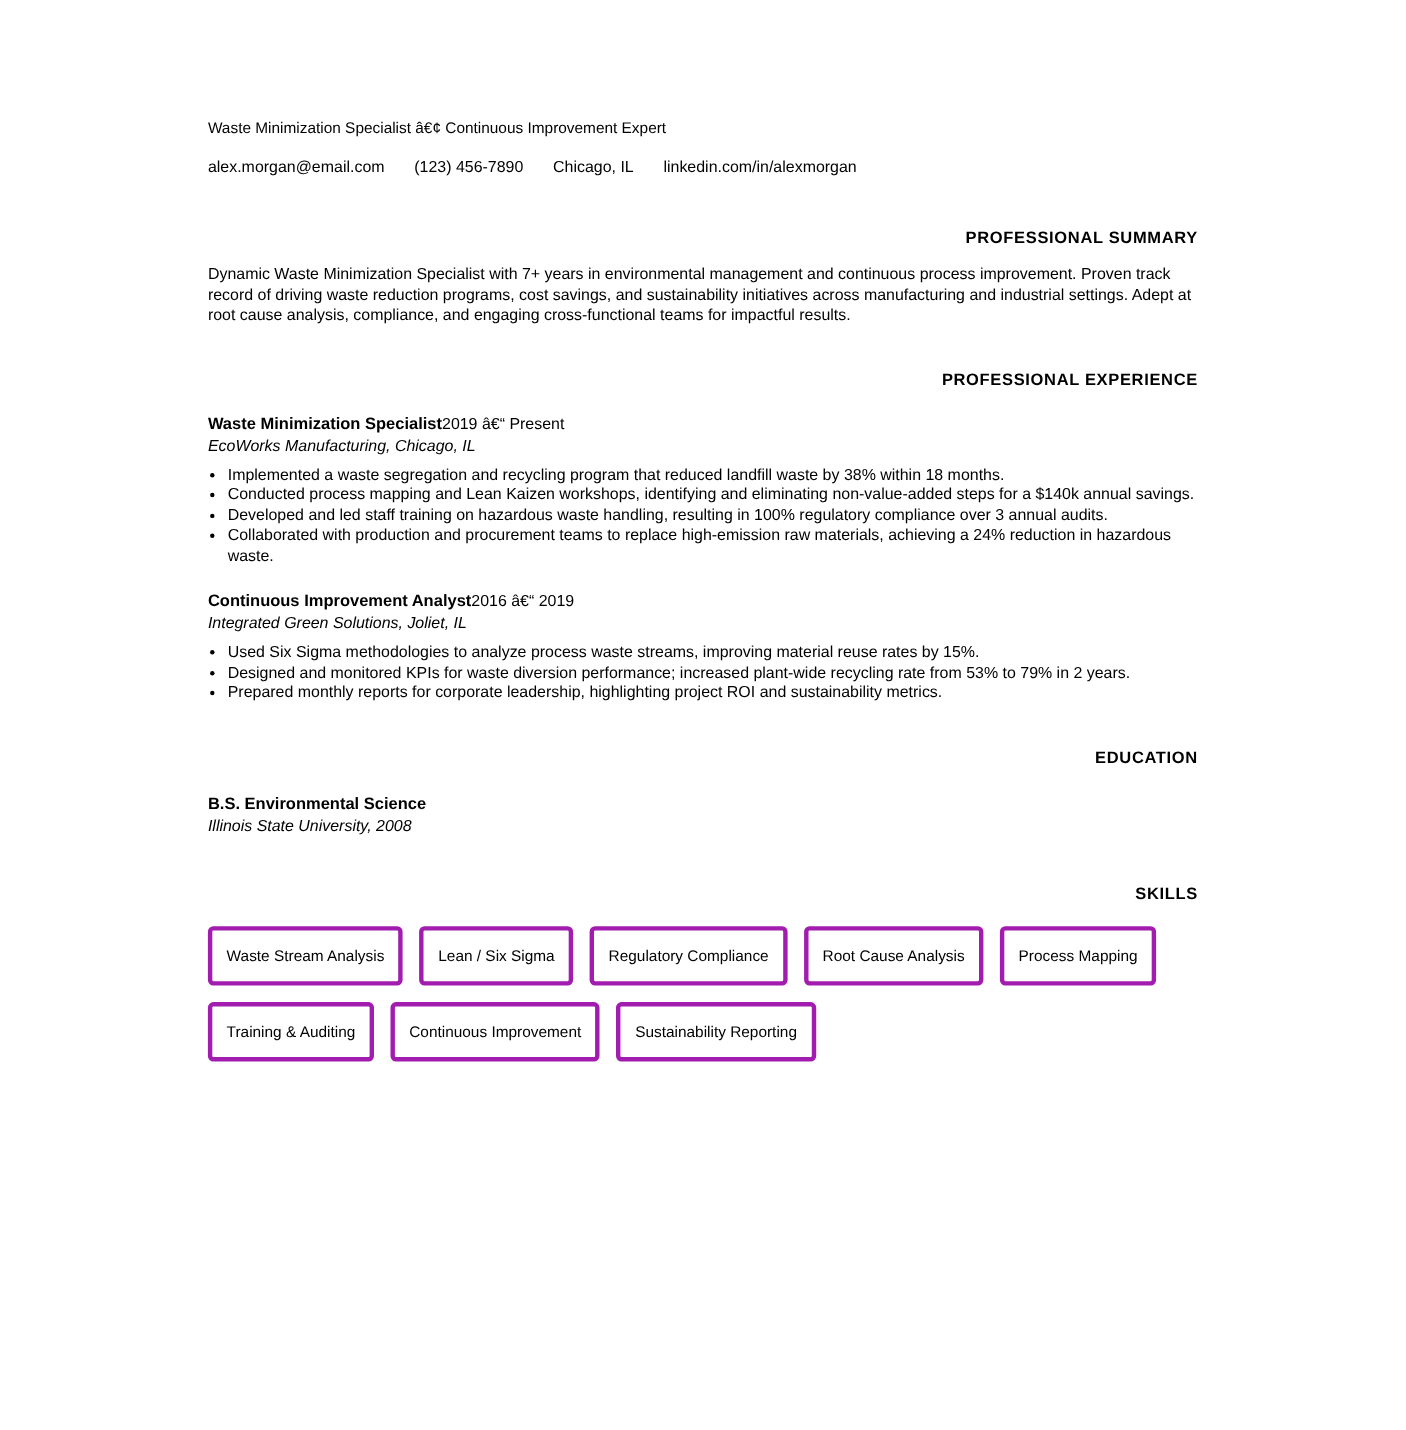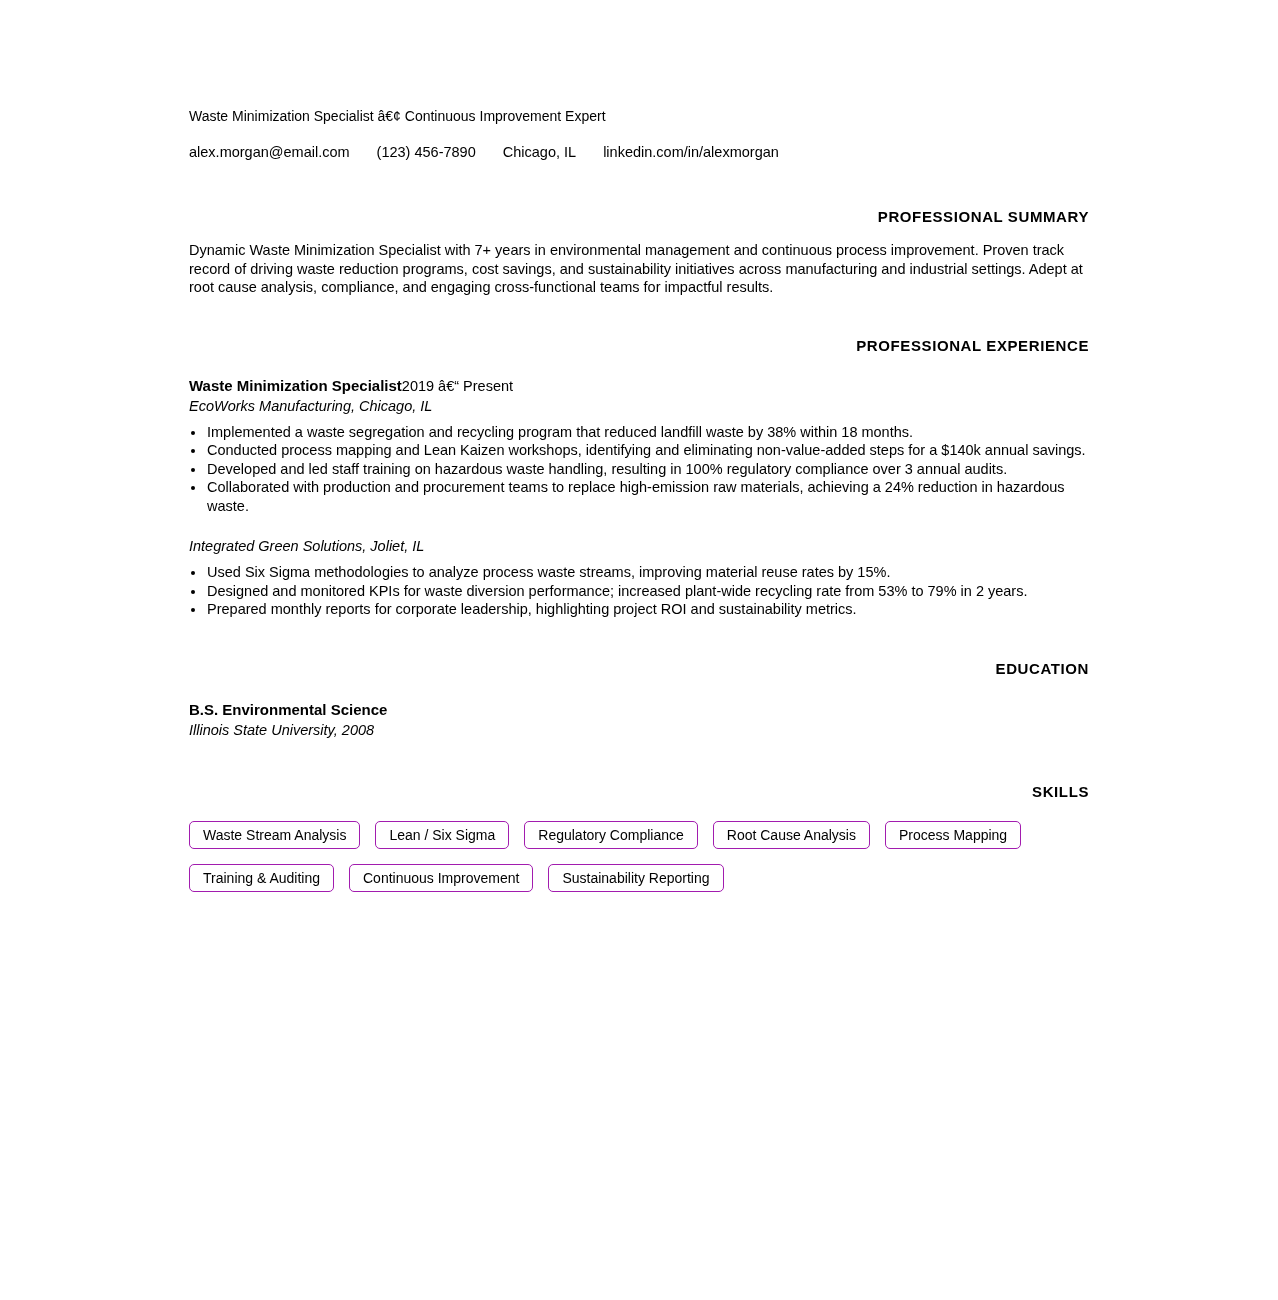--- a/index.html
+++ b/index.html
@@ -76,24 +76,24 @@
   .edu-school { font-style: italic; font-size: 14.5px; margin-top: 4px; }
   .section-skills { margin-top: 45px; }
   .chips {
     display: flex;
     flex-wrap: wrap;
     column-gap: 15px;
     row-gap: 15px;
     margin-top: 21px;
   }
   .chip {
-    border: 1px solid #a21caf;
+    border: 4px solid #a21caf;
     border-radius: 5px;
     background: #ffffff;
-    padding: 5px 13px;
+    padding: 15px 13px;
     font-size: 14px;
     white-space: nowrap;
   }
 </style>
 </head>
 <body>
 
 <div class="page">
 
   <header>
@@ -122,20 +122,24 @@
       <div class="job-company">EcoWorks Manufacturing, Chicago, IL</div>
       <ul class="job-bullets">
         <li>Implemented a waste segregation and recycling program that reduced landfill waste by 38% within 18 months.</li>
         <li>Conducted process mapping and Lean Kaizen workshops, identifying and eliminating non-value-added steps for a $140k annual savings.</li>
         <li>Developed and led staff training on hazardous waste handling, resulting in 100% regulatory compliance over 3 annual audits.</li>
         <li>Collaborated with production and procurement teams to replace high-emission raw materials, achieving a 24% reduction in hazardous waste.</li>
       </ul>
     </div>
 
     <div class="job">
+      <div class="job-header">
+        <span class="job-title">Continuous Improvement Analyst</span>
+        <span class="job-dates">2016 â€“ 2019</span>
+      </div>
       <div class="job-company">Integrated Green Solutions, Joliet, IL</div>
       <ul class="job-bullets">
         <li>Used Six Sigma methodologies to analyze process waste streams, improving material reuse rates by 15%.</li>
         <li>Designed and monitored KPIs for waste diversion performance; increased plant-wide recycling rate from 53% to 79% in 2 years.</li>
         <li>Prepared monthly reports for corporate leadership, highlighting project ROI and sustainability metrics.</li>
       </ul>
     </div>
   </section>
 
   <section class="section-education">

